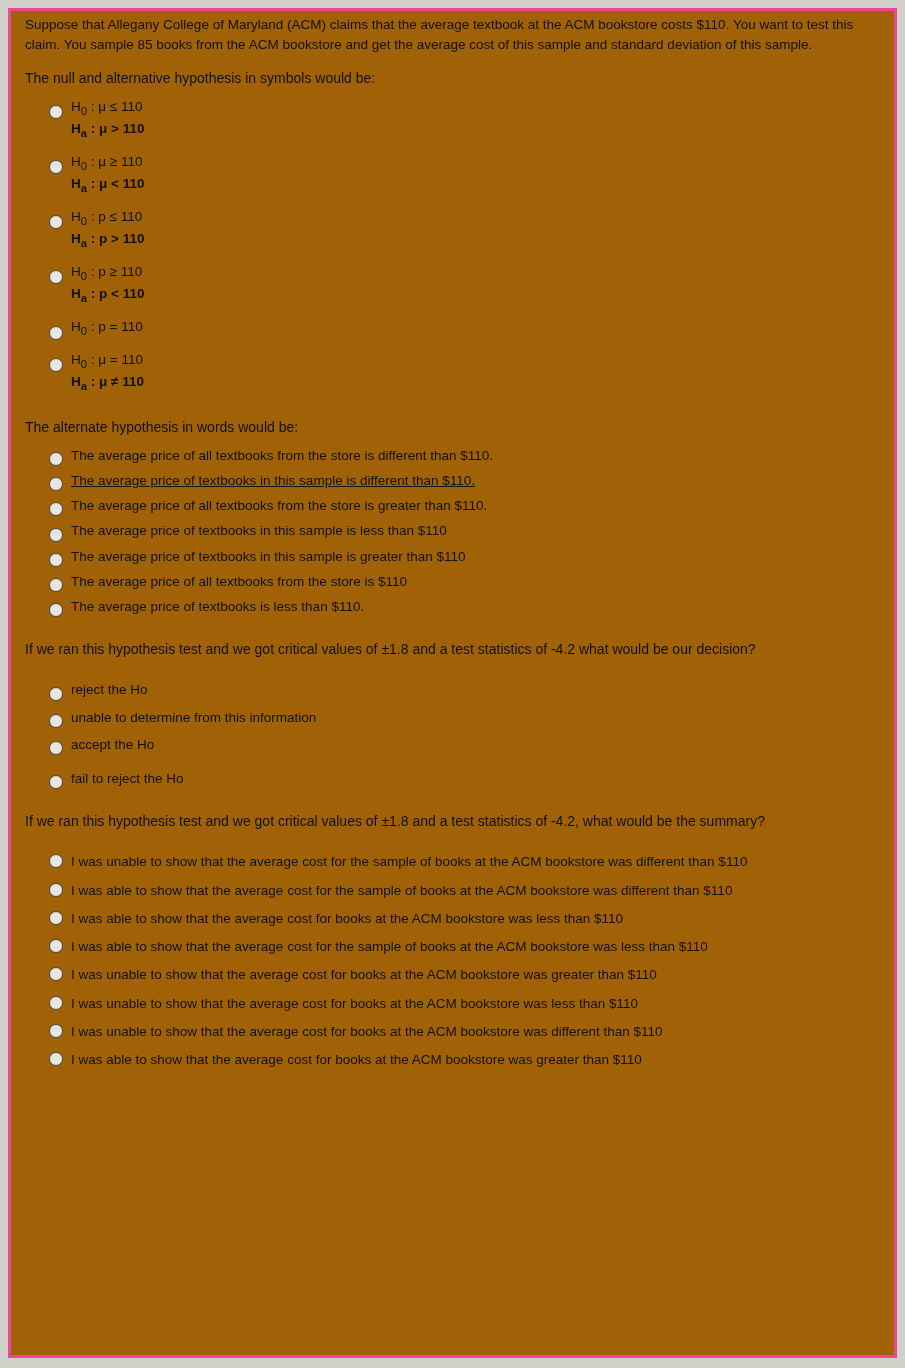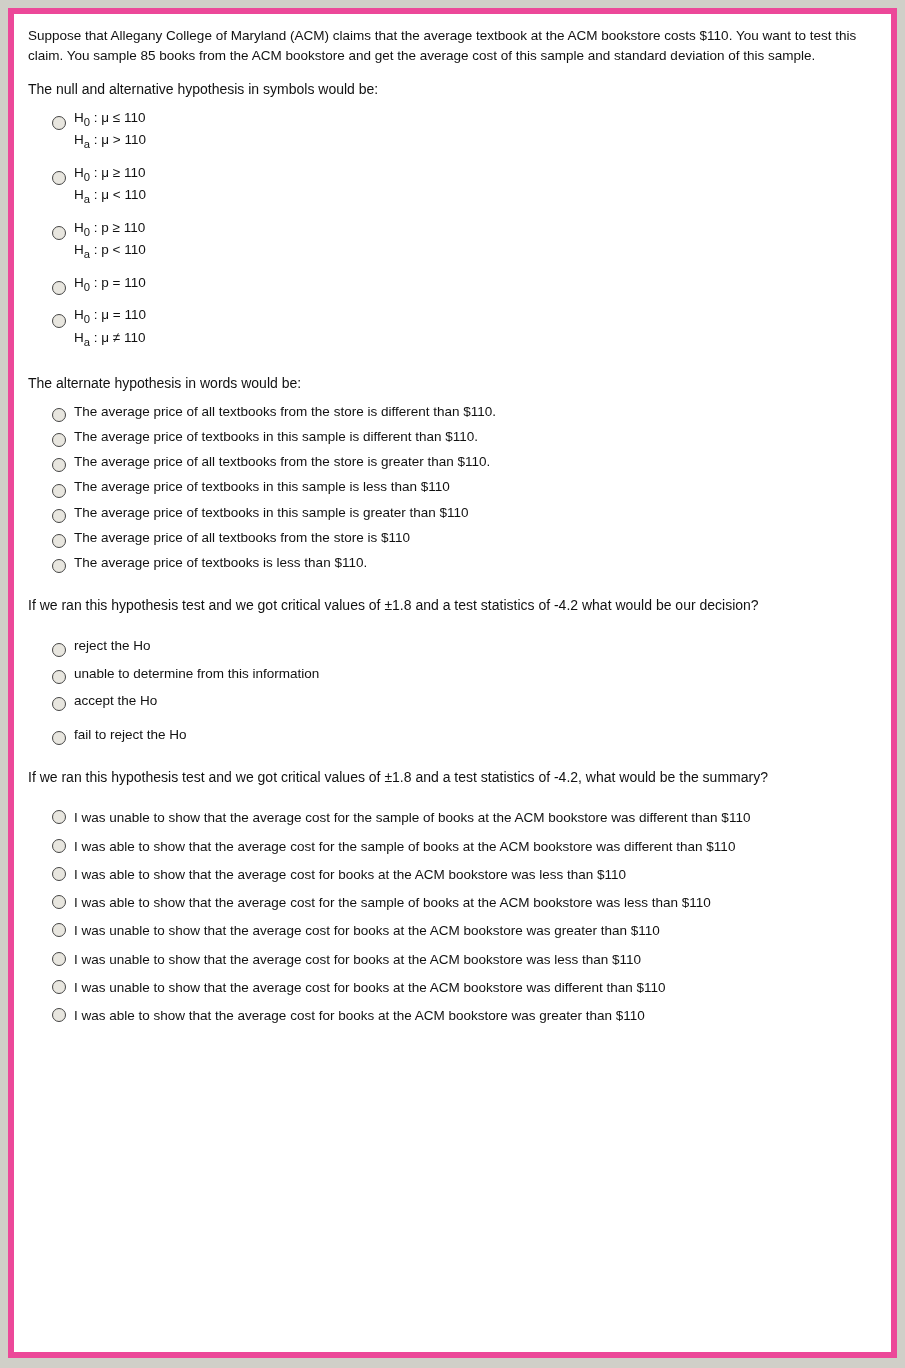--- a/index.html
+++ b/index.html
@@ -10,23 +10,23 @@
     body {
       background: #d0cfc8;
       font-family: Arial, sans-serif;
       font-size: 13.5px;
       color: #111;
       width: 905px;
       min-height: 1368px;
       padding: 8px;
     }
     .page {
-      background: #ffffff;
-      border: 6px solid #ec4899;
-      padding: 12px 14px;
+      background: #a16207;
+      border: 3px solid #ec4899;
+      padding: 4px 14px;
       width: 100%;
       min-height: 1350px;
     }
     .intro-text {
       font-size: 13.5px;
       line-height: 1.5;
       margin-bottom: 12px;
     }
     .section-label {
       font-size: 14px;
@@ -54,20 +54,21 @@
       background: #e8e6df;
     }
     .radio-text {
       font-size: 13.5px;
       line-height: 1.5;
     }
     .radio-text-secondary {
       font-size: 13.5px;
       line-height: 1.5;
       padding-left: 22px;
+      font-weight: bold;
     }
     .hypothesis-pair {
       margin-bottom: 10px;
     }
     .hypothesis-pair .radio-item {
       margin-bottom: 0;
     }
     .divider {
       height: 12px;
     }
@@ -105,20 +106,27 @@
       </div>
 
       <div class="hypothesis-pair">
         <div class="radio-item">
           <span class="radio-circle"></span>
           <span class="radio-text">H<sub>0</sub> : μ ≥ 110</span>
         </div>
         <div class="radio-text-secondary">H<sub>a</sub> : μ &lt; 110</div>
       </div>
 
+      <div class="hypothesis-pair">
+        <div class="radio-item">
+          <span class="radio-circle"></span>
+          <span class="radio-text">H<sub>0</sub> : p ≤ 110</span>
+        </div>
+        <div class="radio-text-secondary">H<sub>a</sub> : p &gt; 110</div>
+      </div>
 
       <div class="hypothesis-pair">
         <div class="radio-item">
           <span class="radio-circle"></span>
           <span class="radio-text">H<sub>0</sub> : p ≥ 110</span>
         </div>
         <div class="radio-text-secondary">H<sub>a</sub> : p &lt; 110</div>
       </div>
 
       <div class="hypothesis-pair">
@@ -142,21 +150,21 @@
   <div class="divider"></div>
 
   <div class="section-block">
     <p class="section-label">The alternate hypothesis in words would be:</p>
     <div class="radio-group">
 
       <div class="radio-item" style="margin-bottom:5px;">
         <span class="radio-circle"></span>
         <span class="radio-text">The average price of all textbooks from the store is different than $110.</span>
       </div>
-      <div class="radio-item" style="margin-bottom:5px;">
+      <div class="radio-item" style="margin-bottom:5px;text-decoration:underline;">
         <span class="radio-circle"></span>
         <span class="radio-text">The average price of textbooks in this sample is different than $110.</span>
       </div>
       <div class="radio-item" style="margin-bottom:5px;">
         <span class="radio-circle"></span>
         <span class="radio-text">The average price of all textbooks from the store is greater than $110.</span>
       </div>
       <div class="radio-item" style="margin-bottom:5px;">
         <span class="radio-circle"></span>
         <span class="radio-text">The average price of textbooks in this sample is less than $110</span>

